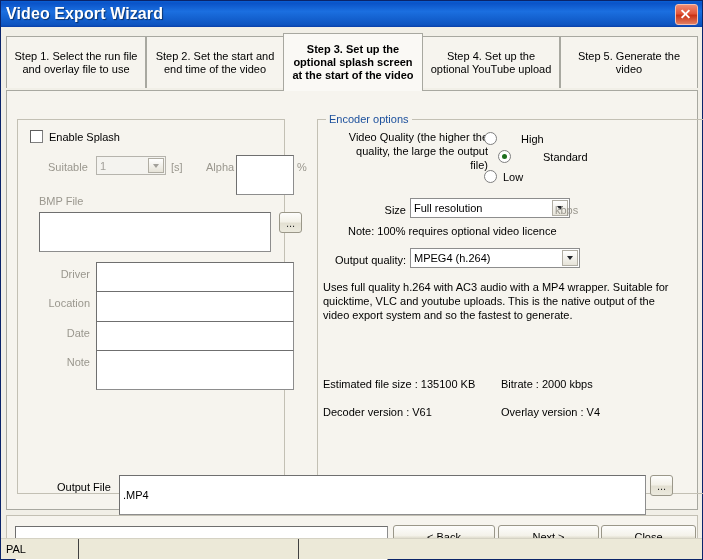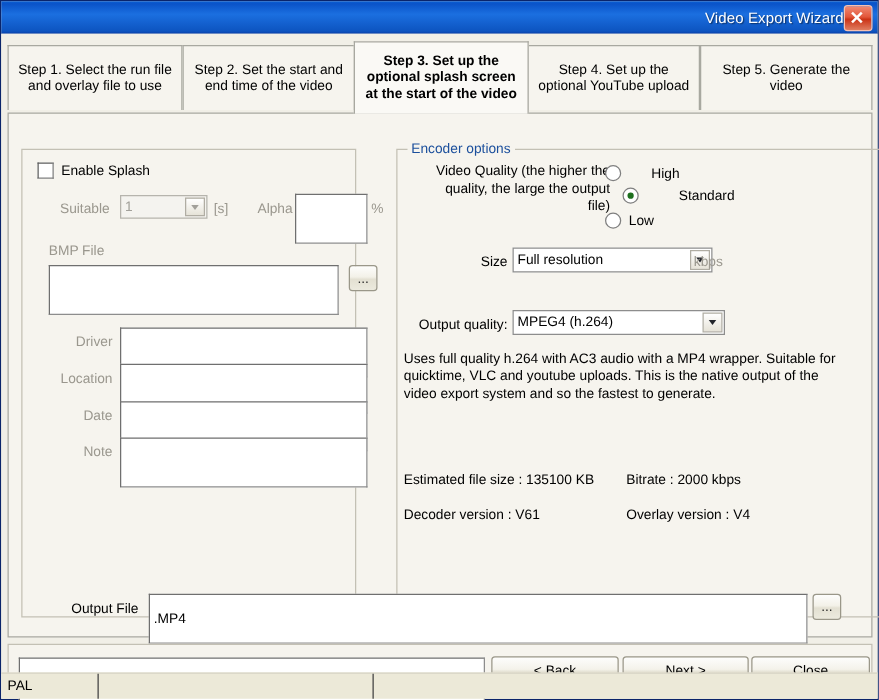--- a/index.html
+++ b/index.html
@@ -32,26 +32,25 @@
     height: 26px;
     background: linear-gradient(to bottom, #0a5fd4 0%, #0a53c8 8%, #1b6fe0 40%, #0d54c0 92%, #083ea8 100%);
     display: flex;
     align-items: center;
     padding: 0 2px 0 5px;
     box-sizing: border-box;
     flex: none;
   }
   .title-text {
     color: #ffffff;
-    font-weight: normal;
-    font-size: 12px;
+    font-weight: bold;
+    font-size: 16px;
     letter-spacing: 0.1px;
     text-shadow: 1px 1px 1px rgba(0,0,0,0.5);
     flex: 1;
-    text-align: right;
   }
   .close-btn {
     width: 21px;
     height: 19px;
     margin-right: 2px;
     background: linear-gradient(to bottom, #f08a74 0%, #e2563a 45%, #cb3316 55%, #e07d60 100%);
     border: 1px solid #f5c0b0;
     border-radius: 3px;
     position: relative;
     cursor: pointer;
@@ -409,20 +408,21 @@
           <span>Low</span>
         </div>
 
         <div class="lbl right" style="left:40px; top:84px; width:48px;">Size</div>
         <div class="combo" style="left:92px; top:78px; width:160px; height:20px;">
           <span>Full resolution</span>
           <span class="arrow"></span>
         </div>
         <div class="lbl dim" style="left:237px; top:84px;">kbps</div>
 
+        <div class="note-text" style="left:30px; top:104px;">Note: 100% requires optional video licence</div>
 
         <div class="lbl right" style="left:10px; top:134px; width:78px;">Output quality:</div>
         <div class="combo" style="left:92px; top:128px; width:170px; height:20px;">
           <span>MPEG4 (h.264)</span>
           <span class="arrow"></span>
         </div>
 
         <div class="note-text" style="left:5px; top:160px; width:358px;">Uses full quality h.264 with AC3 audio with a MP4 wrapper. Suitable for quicktime, VLC and youtube uploads. This is the native output of the video export system and so the fastest to generate.</div>
 
         <div class="note-text" style="left:5px; top:257px;">Estimated file size : 135100 KB</div>

